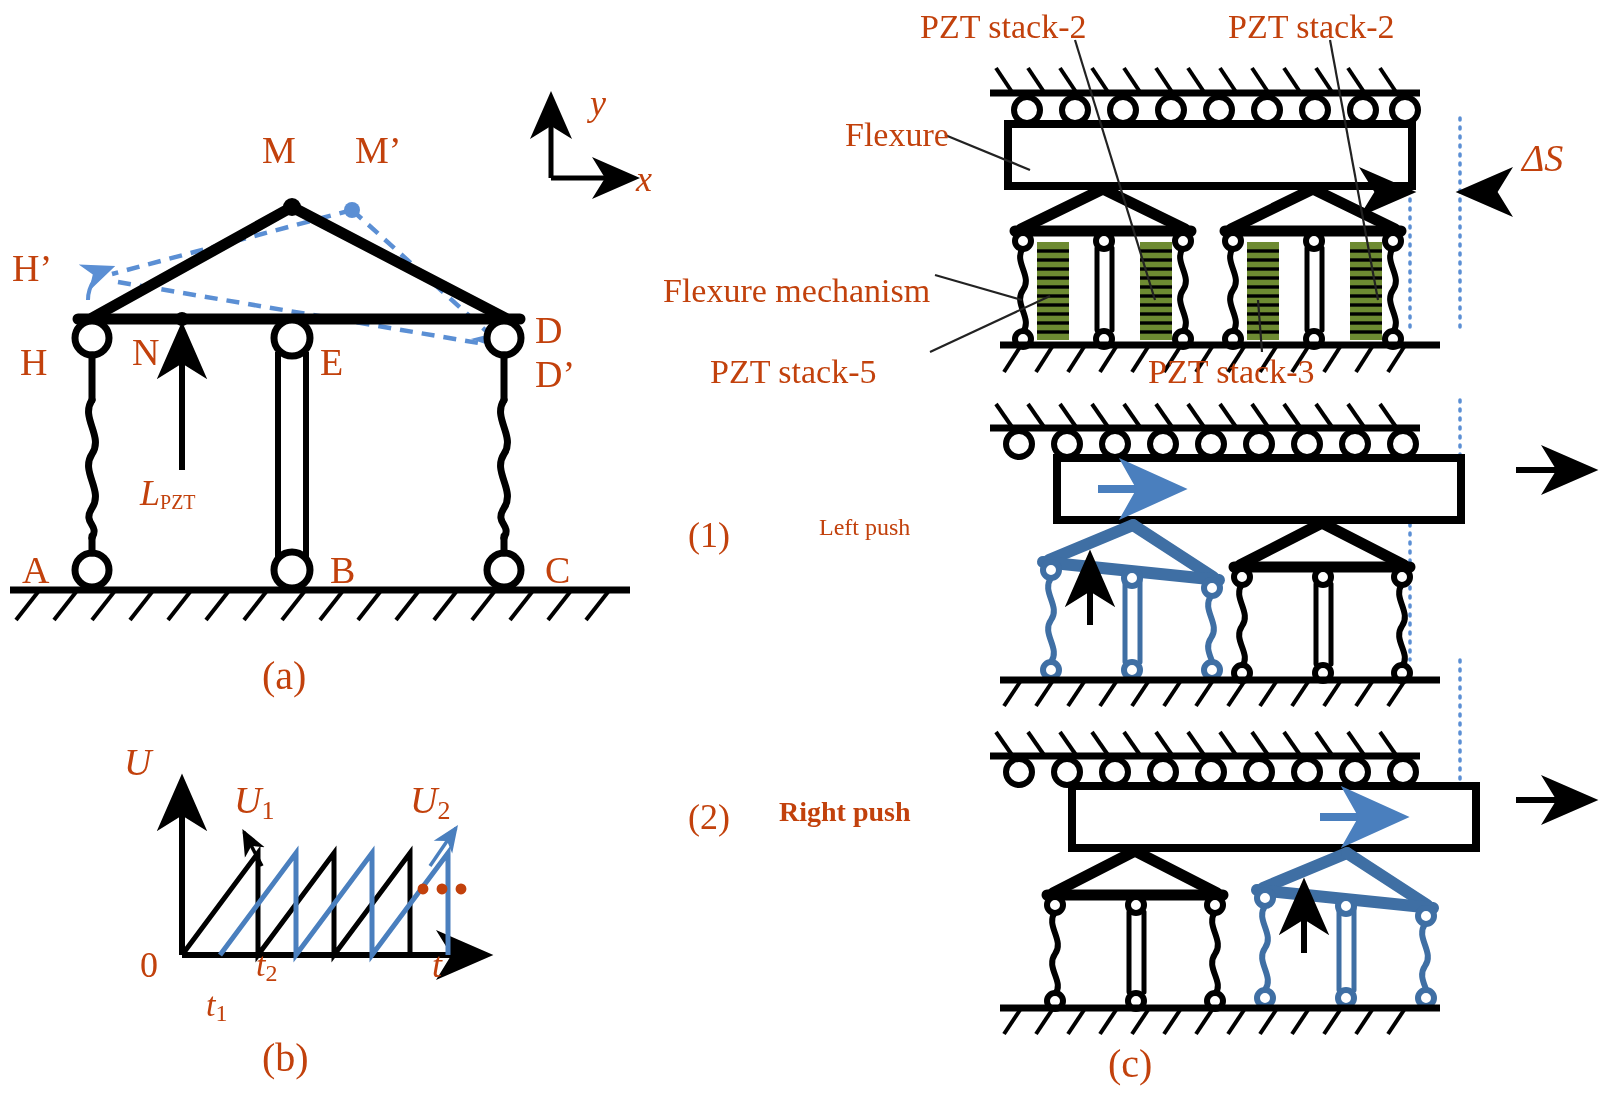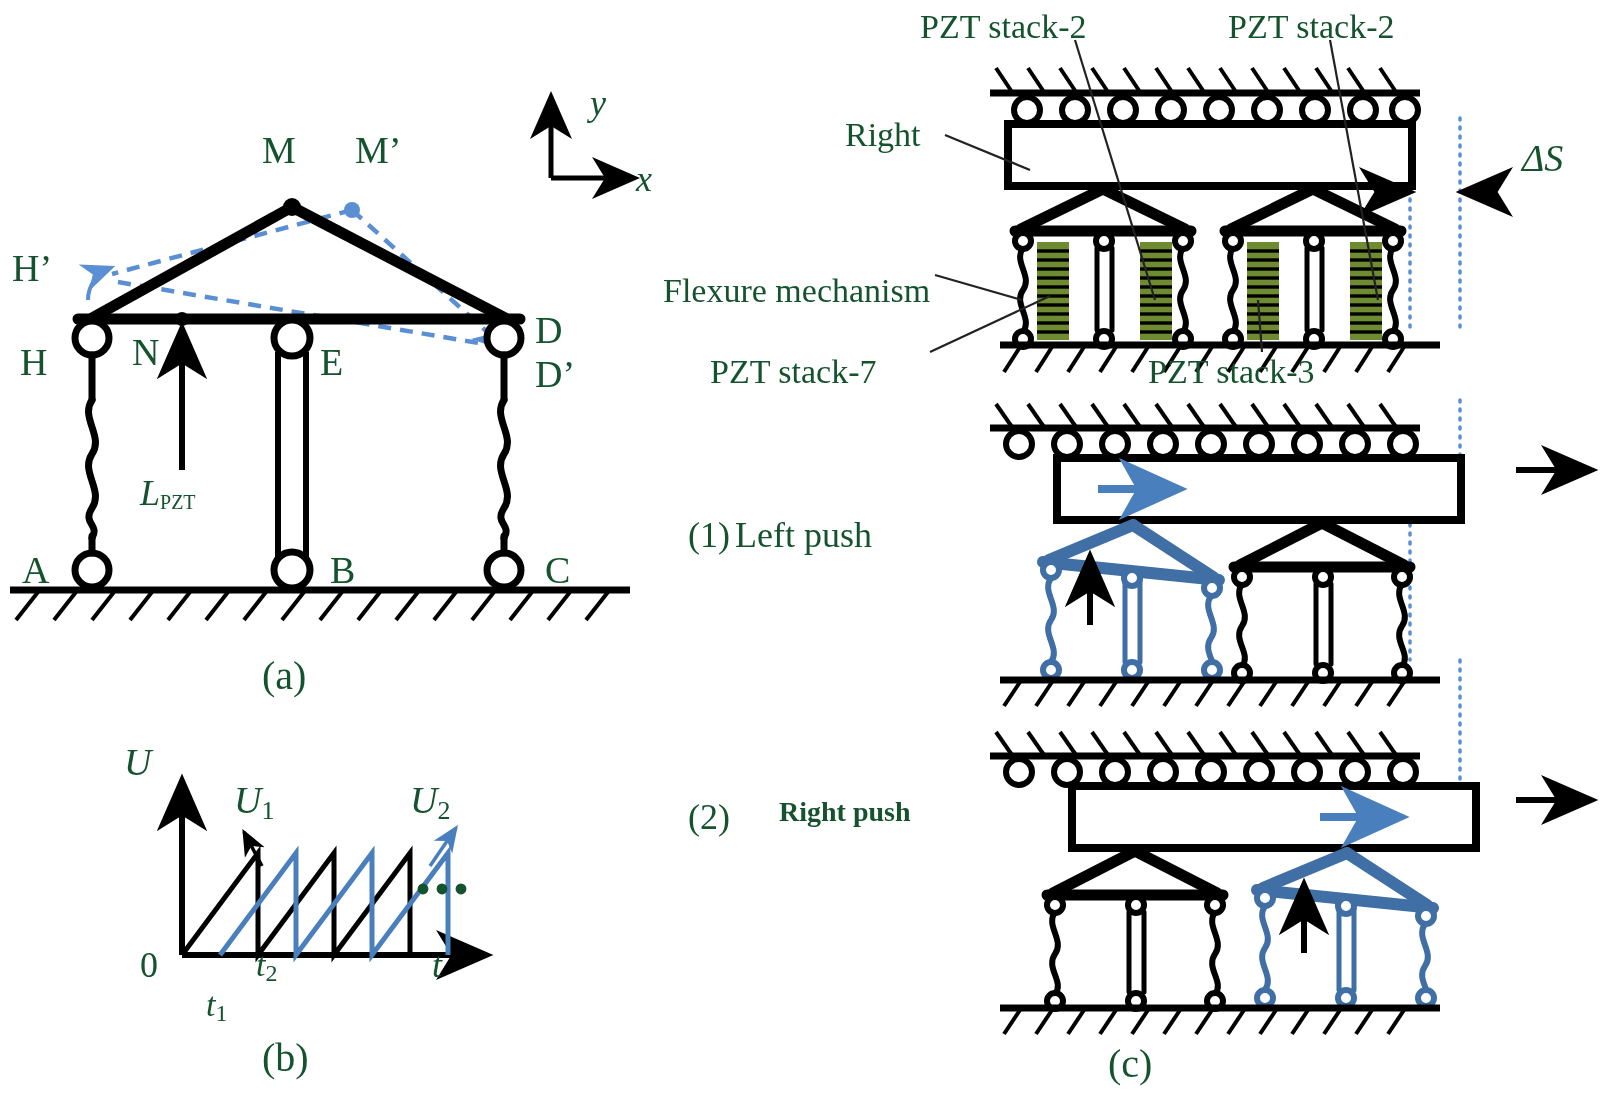--- a/index.html
+++ b/index.html
@@ -1,20 +1,20 @@
 <!DOCTYPE html>
 <html><head>
 <meta charset="utf-8">
 <style>
   html,body{margin:0;padding:0;background:#fff;}
   body{width:1600px;height:1100px;overflow:hidden;
        font-family:"Liberation Serif","DejaVu Serif",serif;}
   #root{position:relative;width:1600px;height:1100px;background:#ffffff;}
   svg{position:absolute;left:0;top:0;}
-  .lbl{position:absolute;font-family:"Liberation Serif",serif;color:#14532d;white-space:nowrap;}
+  .lbl{position:absolute;font-family:"Liberation Serif",serif;color:#c2410c;white-space:nowrap;}
   .it{font-style:italic;}
 </style>
 </head>
 <body>
 
 <div id="root">
 
 <svg width="1600" height="1100" viewBox="0 0 1600 1100">
   <defs>
 
@@ -551,26 +551,26 @@
 <div class="lbl" style="left:206px;top:946px;font-size:34px;margin-top:40px;"><span class="it">t</span><span style="font-size:24px;vertical-align:-0.22em;">1</span></div>
 
 <div class="lbl" style="left:256px;top:946px;font-size:34px;"><span class="it">t</span><span style="font-size:24px;vertical-align:-0.22em;">2</span></div>
 
 <div class="lbl" style="left:416px;top:866px;font-size:40px;letter-spacing:5px;font-weight:bold;">•••</div>
 
 <div class="lbl" style="left:262px;top:1034px;font-size:40px;">(b)</div>
 
 <div class="lbl" style="left:920px;top:8px;font-size:34px;">PZT stack-2</div>
 <div class="lbl" style="left:1228px;top:8px;font-size:34px;">PZT stack-2</div>
-<div class="lbl" style="left:845px;top:116px;font-size:34px;">Right</div>
+<div class="lbl" style="left:845px;top:116px;font-size:34px;">Flexure</div>
 <div class="lbl" style="left:663px;top:272px;font-size:34px;">Flexure mechanism</div>
-<div class="lbl" style="left:710px;top:353px;font-size:34px;">PZT stack-7</div>
+<div class="lbl" style="left:710px;top:353px;font-size:34px;">PZT stack-5</div>
 <div class="lbl" style="left:1148px;top:353px;font-size:34px;">PZT stack-3</div>
 <div class="lbl it" style="left:1522px;top:136px;font-size:38px;">ΔS</div>
 
 <div class="lbl" style="left:688px;top:514px;font-size:36px;">(1)</div>
-<div class="lbl" style="left:735px;top:514px;font-size:36px;text-align:right;">Left push</div>
+<div class="lbl" style="left:819px;top:514px;font-size:24px;text-align:right;">Left push</div>
 <div class="lbl" style="left:688px;top:796px;font-size:36px;">(2)</div>
 <div class="lbl" style="left:779px;top:796px;font-size:28px;font-weight:bold;">Right push</div>
 
 <div class="lbl" style="left:1108px;top:1040px;font-size:40px;">(c)</div>
 
 </div>
 
 </body></html>

